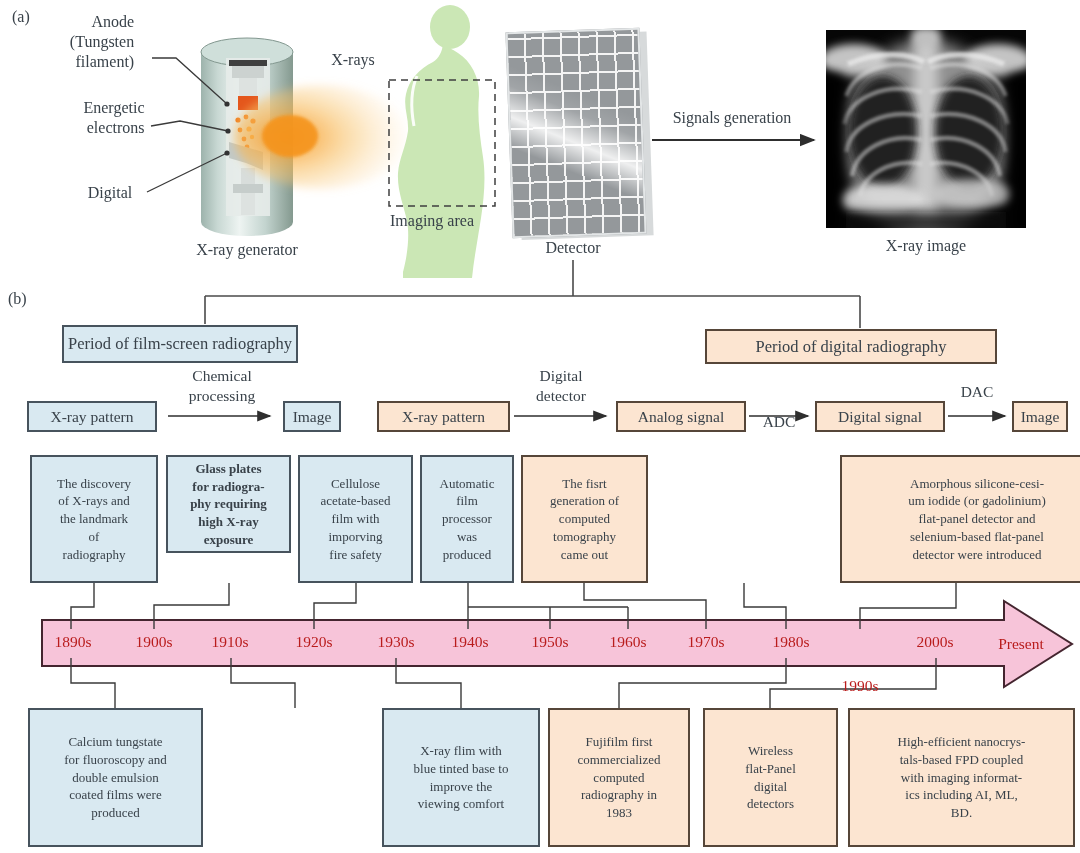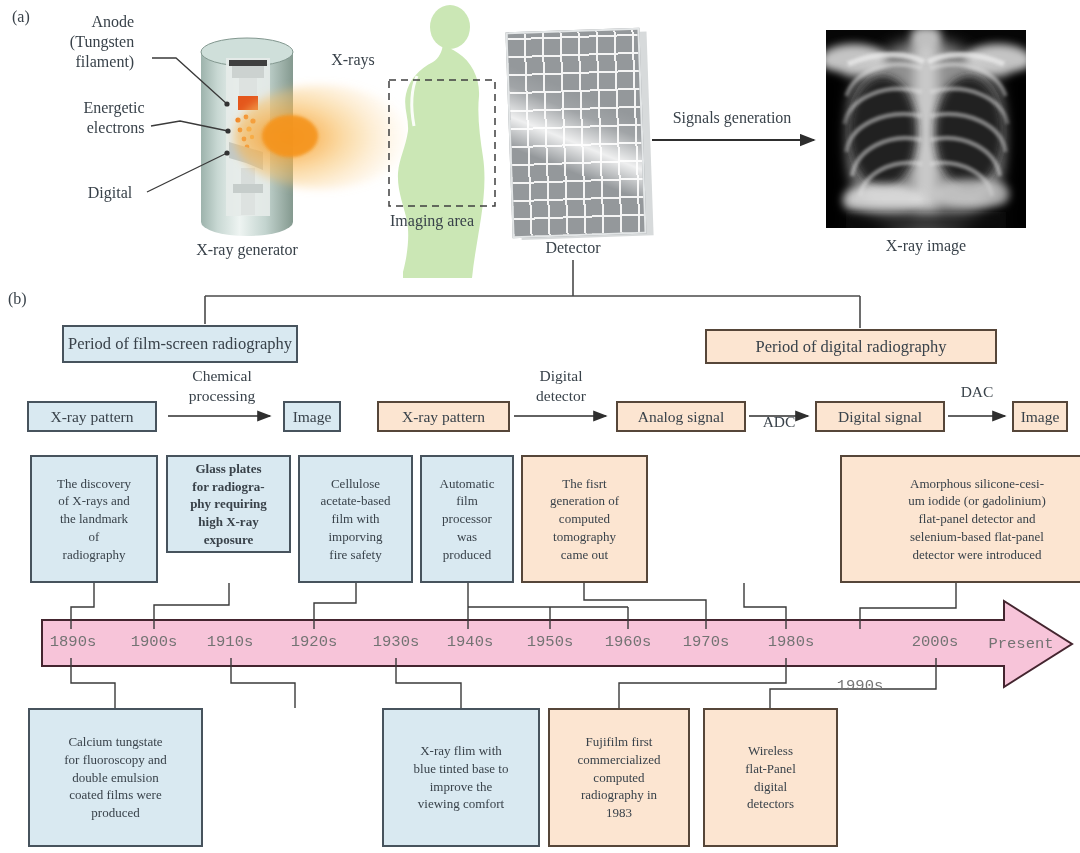--- a/index.html
+++ b/index.html
@@ -26,21 +26,21 @@
     text-align:center;font-size:16.5px;box-sizing:border-box;
   }
   .blue{background:#d9e9f1;border:2px solid #47535d;}
   .peach{background:#fce5d1;border:2px solid #564639;}
   .arrlbl{
     position:absolute;transform:translateX(-50%);text-align:center;
     white-space:pre-line;font-size:15.5px;line-height:1.28;color:#39424a;
   }
   .decade{
     position:absolute;transform:translateX(-50%);top:633px;
-    font-size:15.5px;color:#737373;font-family:Liberation Mono, monospace;
+    font-size:15.5px;color:#b91c1c;
   }
   #detector{
     position:absolute;left:509px;top:30px;width:130px;height:202px;
     background-color:#94989b;
     background-image:
       linear-gradient(24deg, rgba(255,255,255,0) 34%, rgba(255,255,255,0.85) 46%, rgba(255,255,255,0.12) 58%, rgba(255,255,255,0) 66%),
       repeating-linear-gradient(90deg, rgba(255,255,255,0) 0 16px, #f4f4f4 16px 18px),
       repeating-linear-gradient(0deg, rgba(255,255,255,0) 0 16px, #f4f4f4 16px 18px);
     border:2px solid #e3e6e7;
     box-shadow:8px 3px 0 -1px #d7dadb;
@@ -300,14 +300,19 @@
 viewing comfort</div>
   <div class="evbox peach" style="left:548px;top:708px;width:142px;height:139px;">Fujifilm first
 commercialized
 computed
 radiography in
 1983</div>
   <div class="evbox peach" style="left:703px;top:708px;width:135px;height:139px;">Wireless
 flat-Panel
 digital
 detectors</div>
+  <div class="evbox peach" style="left:848px;top:708px;width:227px;height:139px;">High-efficient nanocrys-
+tals-based FPD coupled
+with imaging informat-
+ics including AI, ML,
+BD.</div>
 
 </div>
 
 </body></html>

